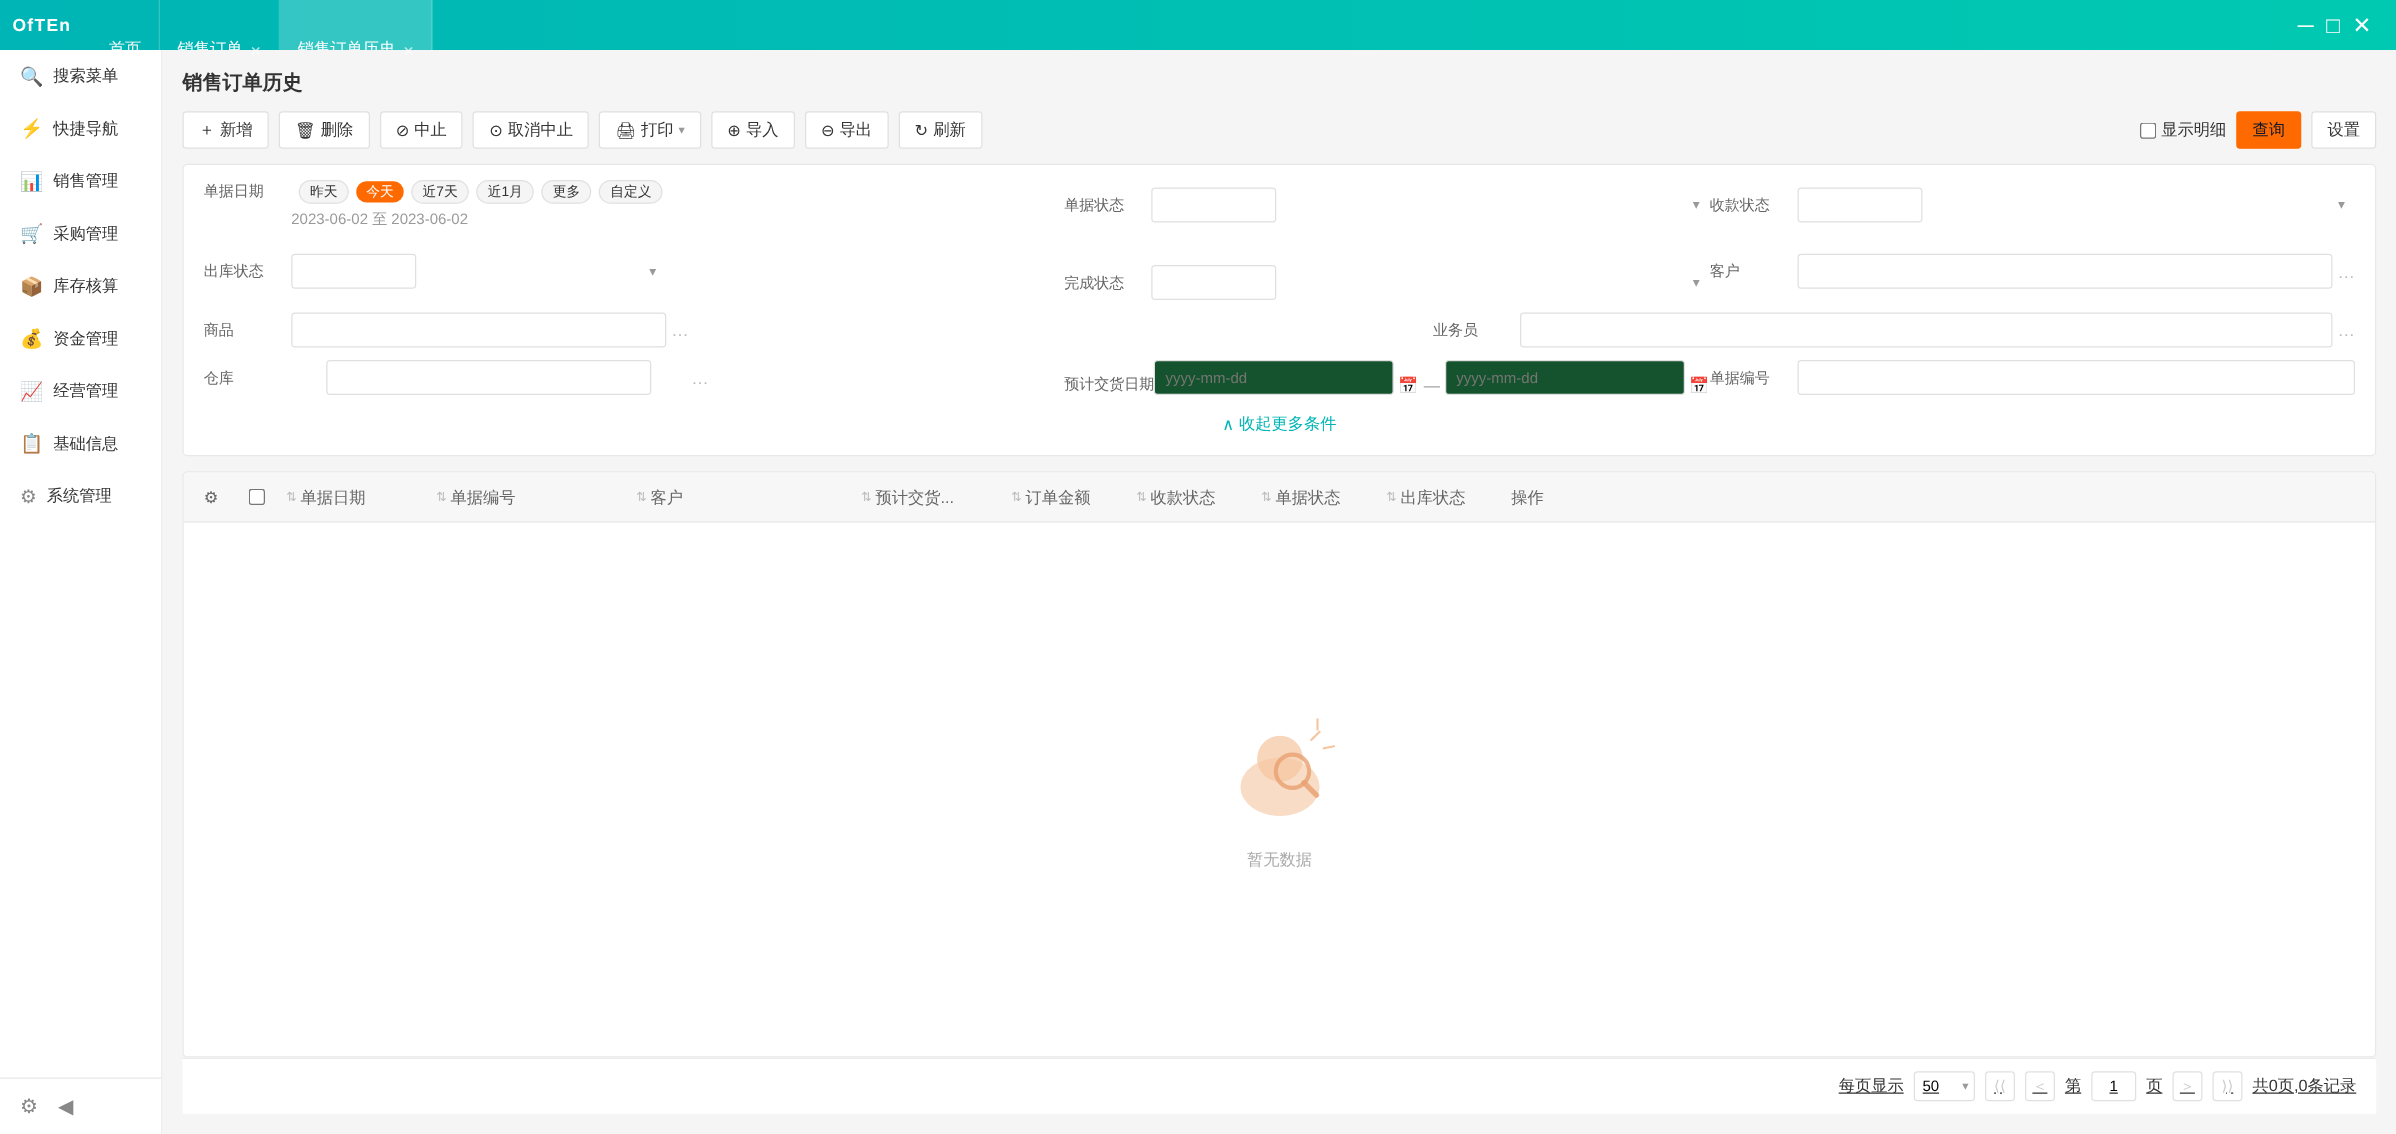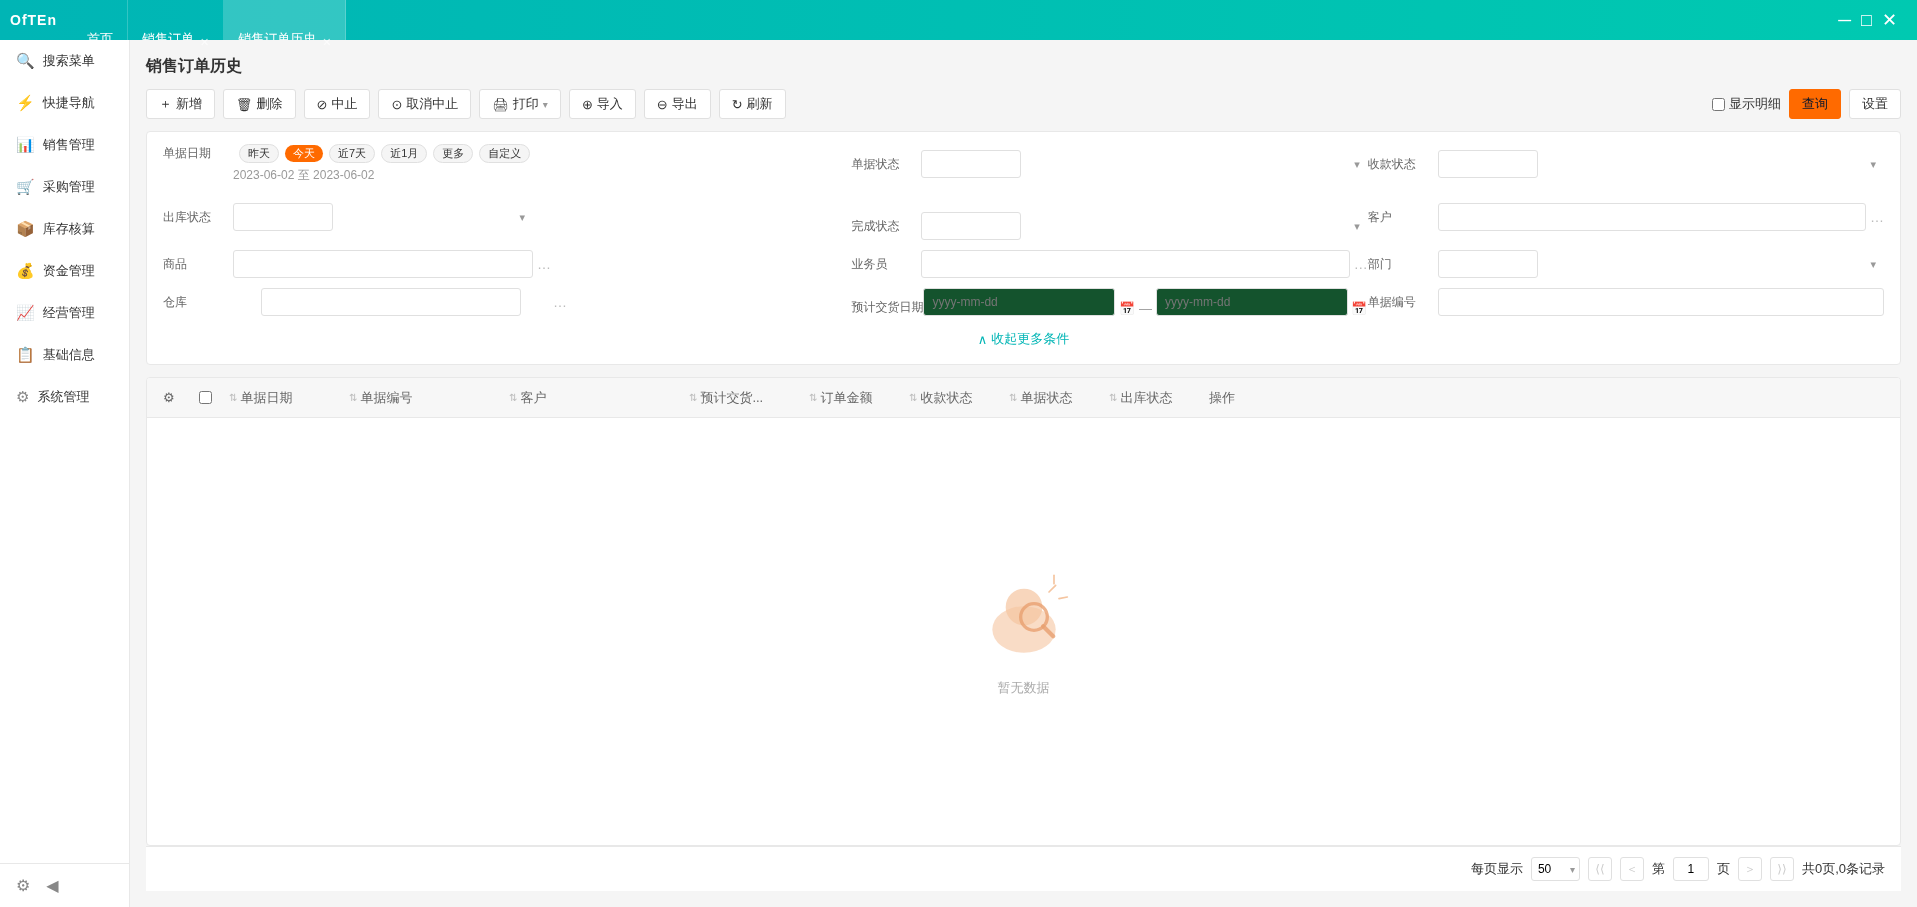--- a/index.html
+++ b/index.html
@@ -119,20 +119,21 @@
     .th-action { flex: 1; min-width: 60px; text-align: left; padding-right: 16px; }
     .table-body { flex: 1; display: flex; flex-direction: column; align-items: center; justify-content: center; }
     .empty-state { display: flex; flex-direction: column; align-items: center; gap: 12px; }
     .empty-text { color: #aaa; font-size: 13px; }
 
     
     .pagination {
       display: flex; align-items: center; justify-content: flex-end; padding: 10px 16px;
       border-top: 1px solid #e8e8e8; background: #fff; gap: 8px; font-size: 12px; color: #333;
       flex-shrink: 0;
+      text-decoration: underline;
     }
     .page-size-select {
       border: 1px solid #e0e0e0; border-radius: 3px; padding: 2px 20px 2px 6px; height: 24px;
       background: #fff; font-size: 12px; cursor: pointer; appearance: none;
     }
     .page-size-wrap { position: relative; display: inline-flex; }
     .page-size-wrap::after { content: '▾'; position: absolute; right: 5px; top: 50%; transform: translateY(-50%); font-size: 10px; color: #999; pointer-events: none; }
     .page-btn { width: 24px; height: 24px; border: 1px solid #e0e0e0; border-radius: 3px; background: #fff; cursor: pointer; display: flex; align-items: center; justify-content: center; font-size: 12px; color: #666; }
     .page-btn:disabled { color: #ccc; cursor: default; }
     .page-input { width: 36px; height: 24px; border: 1px solid #e0e0e0; border-radius: 3px; text-align: center; font-size: 12px; }
@@ -324,28 +325,20 @@
           <div class="filter-item" style="flex: 2;">
             <span class="filter-label">商品</span>
             <input class="filter-input" style="flex: 1 1 0%; max-width: 300px;">
             <span class="filter-dots">…</span>
           </div>
           <div class="filter-item" style="flex: 1.5;">
             <span class="filter-label">业务员</span>
             <input class="filter-input" style="flex: 1 1 0%;">
             <span class="filter-dots">…</span>
           </div>
-          <div class="filter-item" style="flex: 1.5;">
-            <span class="filter-label">部门</span>
-            <div class="filter-select-wrap" style="flex:1;">
-              <select class="filter-select">
-                <option value=""></option>
-              </select>
-            </div>
-          </div>
         </div>
 
         <div class="filter-row">
           <div class="filter-item" style="flex: 2; gap: 28px;">
             <span class="filter-label">仓库</span>
             <input class="filter-input" style="flex: 1 1 0%; max-width: 260px;">
             <span class="filter-dots">…</span>
           </div>
           <div class="filter-item" style="flex: 1.5; align-items: flex-end;">
             <span class="filter-label">预计交货日期</span>

